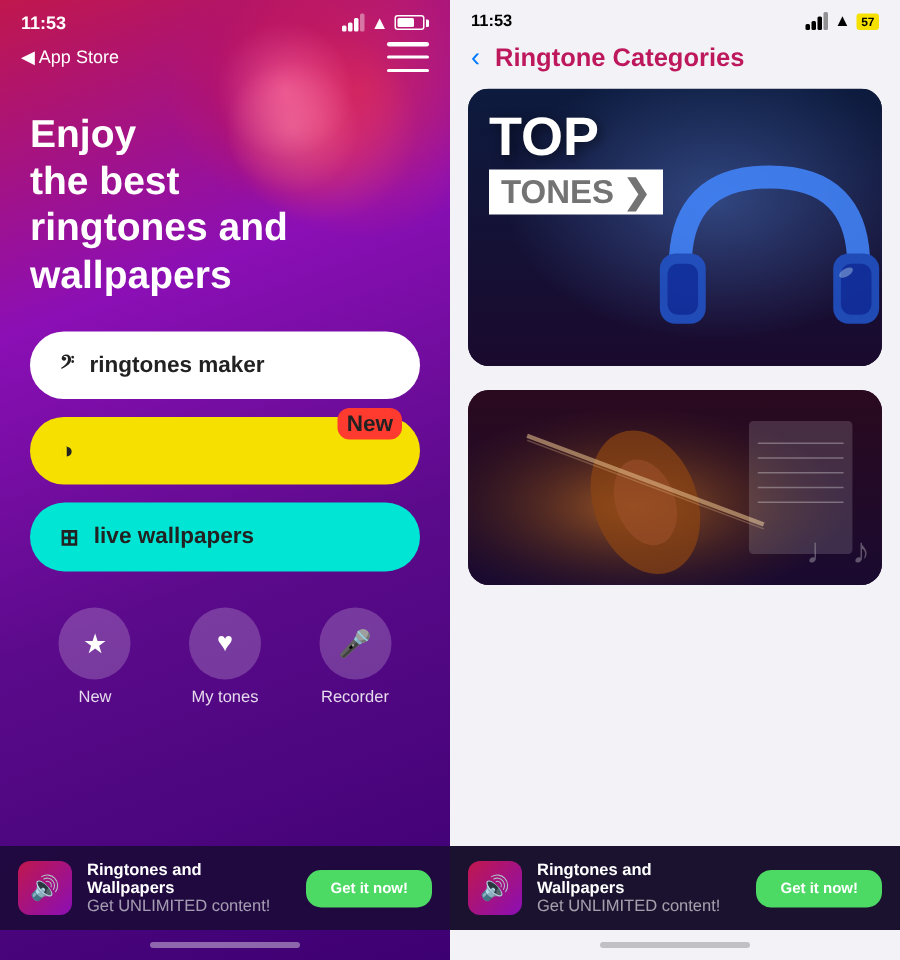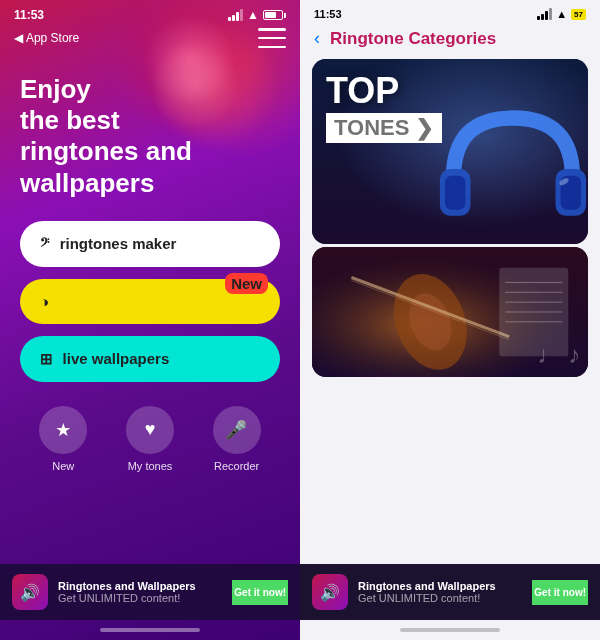--- a/index.html
+++ b/index.html
@@ -254,22 +254,22 @@
     .banner-sub {
       font-size: 11px;
       color: rgba(255,255,255,0.6);
     }
 
     .banner-btn {
       background: #4cd964;
       color: white;
       font-size: 10px;
       font-weight: 700;
-      padding: 7px 2px;
-      border-radius: 0;
+      padding: 7px 16px;
+      border-radius: 10px;
       cursor: pointer;
       white-space: nowrap;
       flex-shrink: 0;
     }
 
     .home-indicator {
       height: 20px;
       display: flex;
       align-items: center;
       justify-content: center;
@@ -323,21 +323,21 @@
       font-weight: 600;
       color: #be185d;
     }
 
     .categories-scroll {
       flex: 1;
       overflow-y: auto;
       padding: 0 12px;
       display: flex;
       flex-direction: column;
-      gap: 3px;
+      gap: 16px;
     }
 
     .category-card {
       border-radius: 14px;
       overflow: hidden;
       position: relative;
       cursor: pointer;
     }
 
     .category-card-top {

